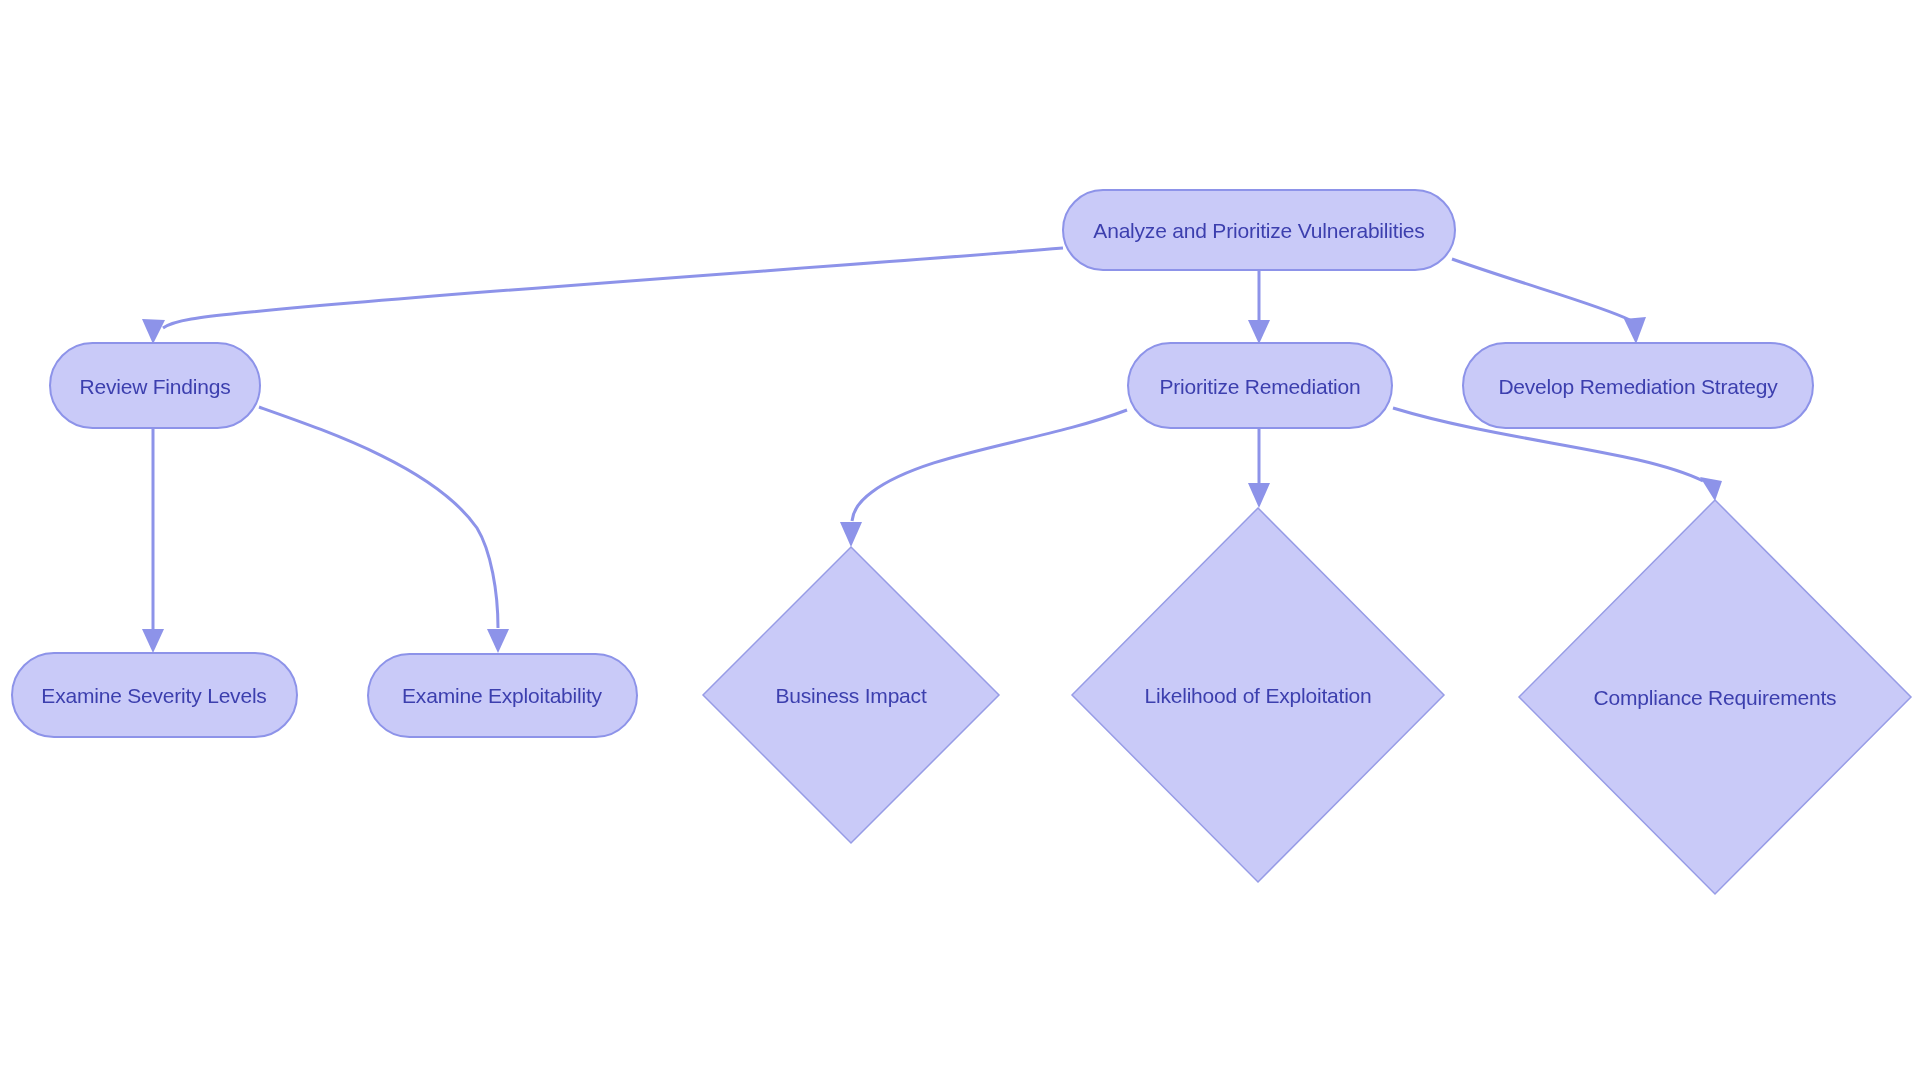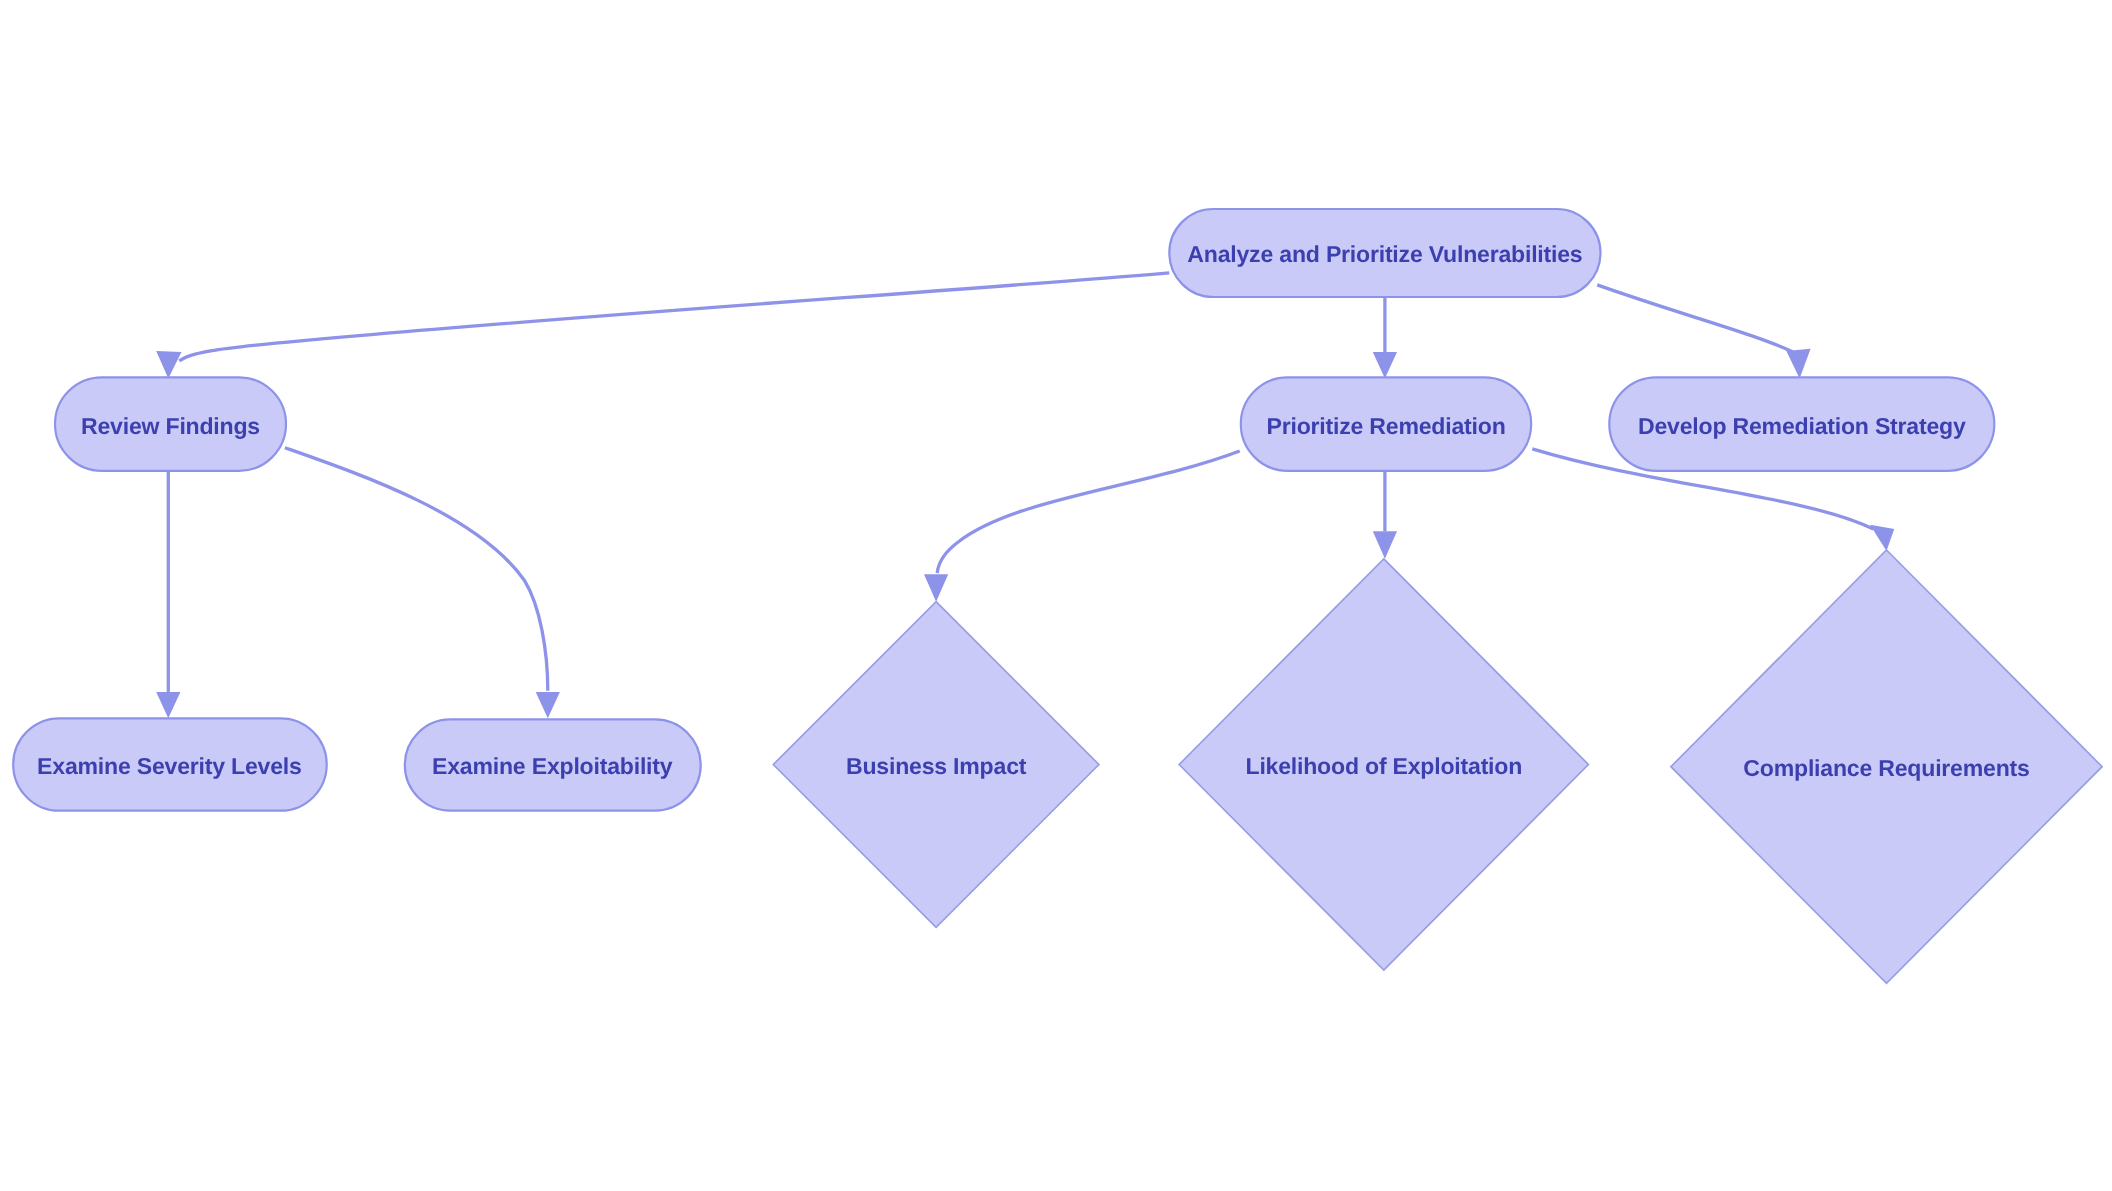--- a/index.html
+++ b/index.html
@@ -3,21 +3,21 @@
 <meta charset="utf-8">
 <style>
   :root{
     --bg:#ffffff;
     --node-fill:#c9caf8;
     --node-border:#8d93e9;
     --edge:#8d93e9;
     --label:#3c3fae;
   }
   html,body{margin:0;padding:0;background:var(--bg);}
-  .stage{width:1920px;height:1083px;position:relative;background:var(--bg);overflow:hidden;font-weight:bold;}
+  .stage{width:1920px;height:1083px;position:relative;background:var(--bg);overflow:hidden;}
   svg{display:block;}
   .edge-line{fill:none;stroke:var(--edge);stroke-width:3;}
   .edge-arrow{fill:var(--edge);stroke:none;}
   .pill{fill:var(--node-fill);stroke:var(--node-border);stroke-width:2;}
   .diamond{fill:var(--node-fill);stroke:#979ce6;stroke-width:1.5;}
   .node-label{
     font-family:"Liberation Sans",sans-serif;
     font-size:21px;
     letter-spacing:-0.2px;
     fill:var(--label);

